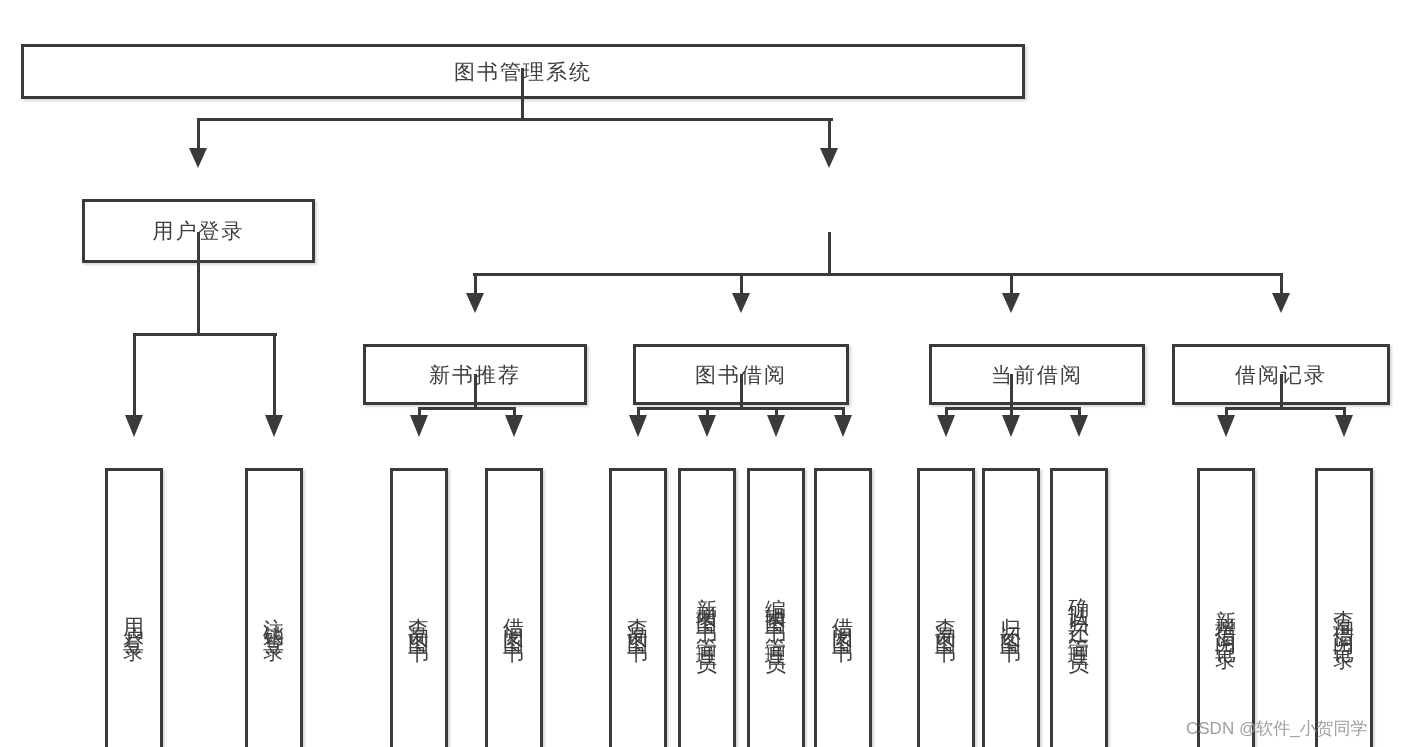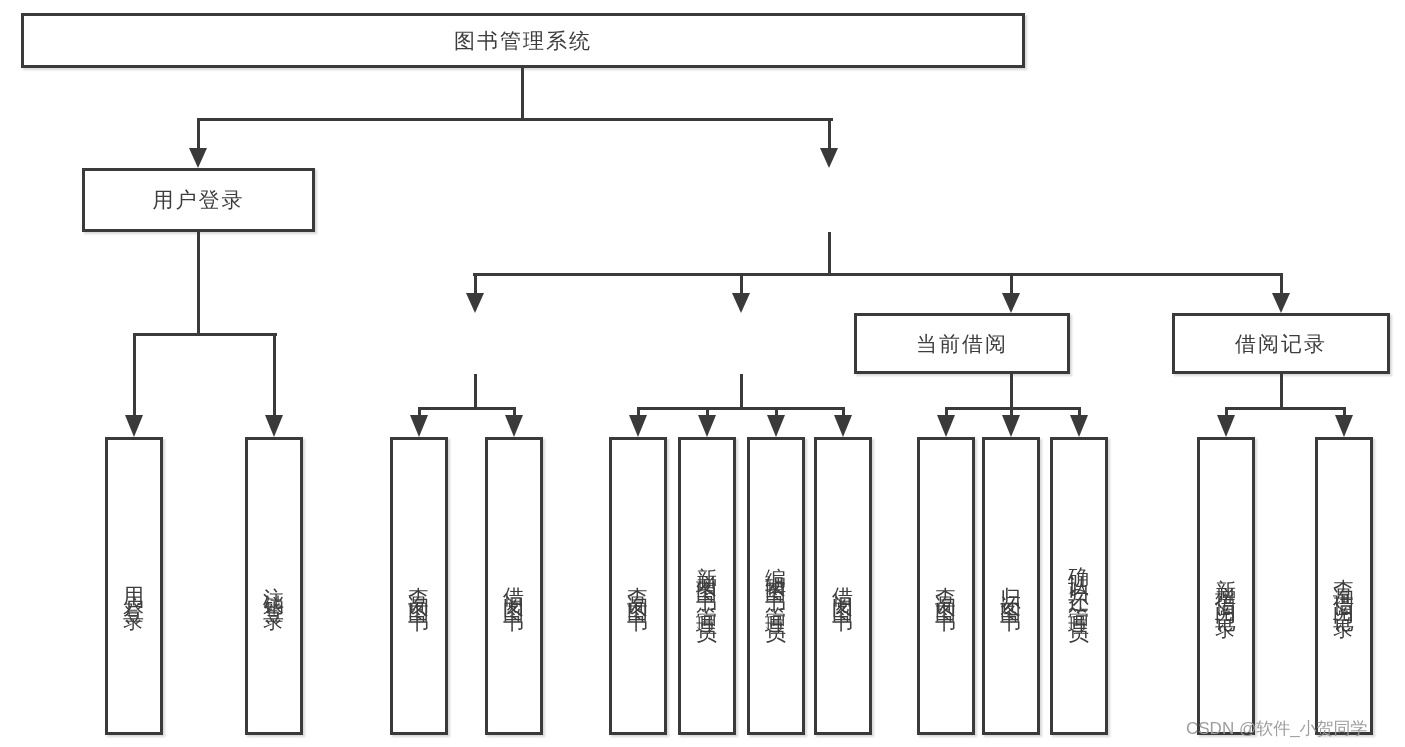--- a/index.html
+++ b/index.html
@@ -9,21 +9,21 @@
     background:#ffffff;
     font-family:"Liberation Sans","DejaVu Sans",sans-serif;
     overflow:hidden;
   }
   .node{
     position:absolute;
     box-sizing:border-box;
     background:#ffffff;
     border:3px solid #3a3a3a;
     box-shadow:2px 2px 2px rgba(100,100,100,0.25);
-    display:flex;align-items:center;justify-content:center;
+    display:flex;align-items:center;justify-content:center;margin-top:31px;
   }
   .hlabel{
     color:#3d3d3d;
     font-size:21px;
     letter-spacing:2px;
     white-space:nowrap;
   }
   .leaf{top:437px;width:58px;height:298px;}
   .vlabel{
     color:#3d3d3d;
@@ -56,21 +56,27 @@
 <div id="stage">
 
   <div class="node" style="left:21px;top:13px;width:1004px;height:55px;">
     <span class="hlabel">图书管理系统</span>
   </div>
 
   <div class="node" style="left:82px;top:168px;width:233px;height:64px;">
     <span class="hlabel">用户登录</span>
   </div>
 
-  <div class="node" style="left:854px;top:313px;width:216px;height:61px;">
+  <div class="node" style="left:363px;top:313px;width:224px;height:61px;">
+    <span class="hlabel">新书推荐</span>
+  </div>
+  <div class="node" style="left:633px;top:313px;width:216px;height:61px;">
+    <span class="hlabel">图书借阅</span>
+  </div>
+  <div class="node" style="left:929px;top:313px;width:216px;height:61px;">
     <span class="hlabel">当前借阅</span>
   </div>
   <div class="node" style="left:1172px;top:313px;width:218px;height:61px;">
     <span class="hlabel">借阅记录</span>
   </div>
 
   <div class="node leaf" style="left:105px;">
     <span class="vlabel">用户登录</span>
   </div>
   <div class="node leaf" style="left:245px;">

